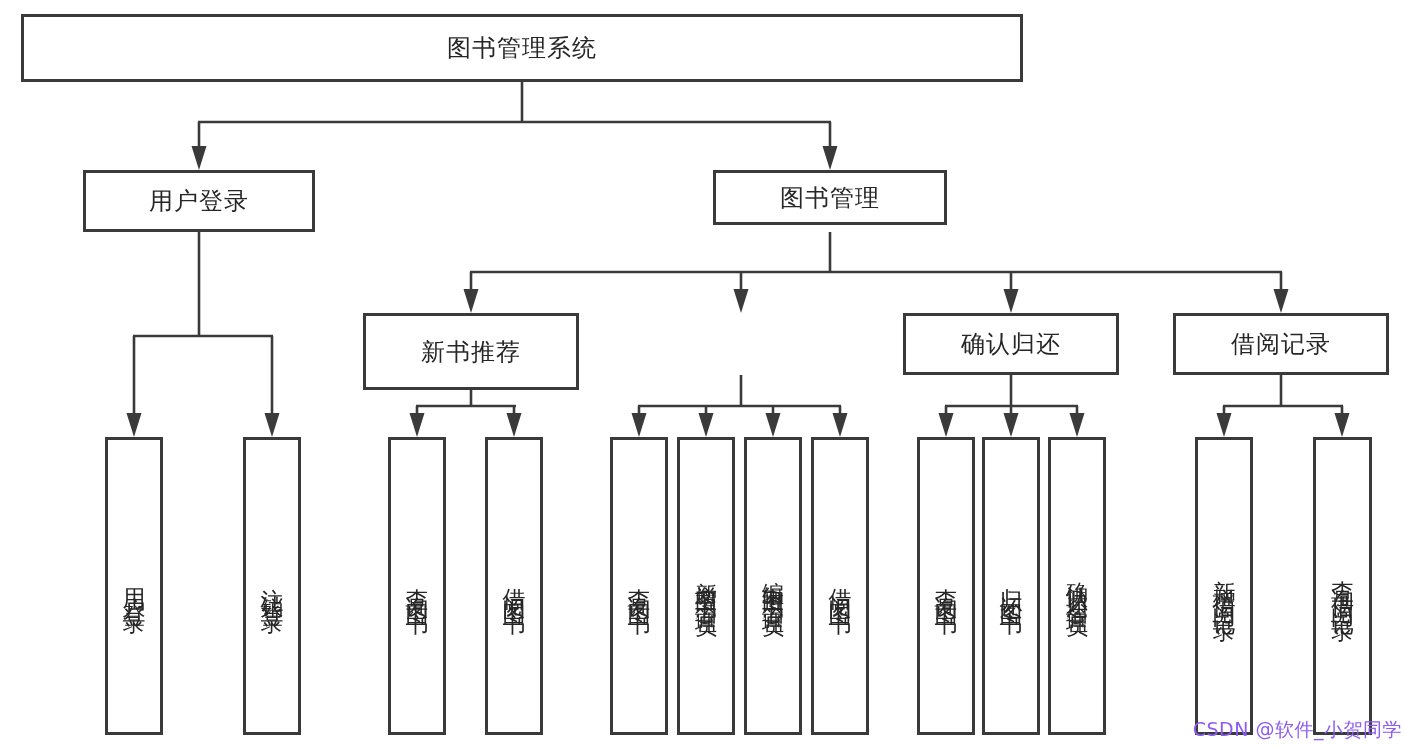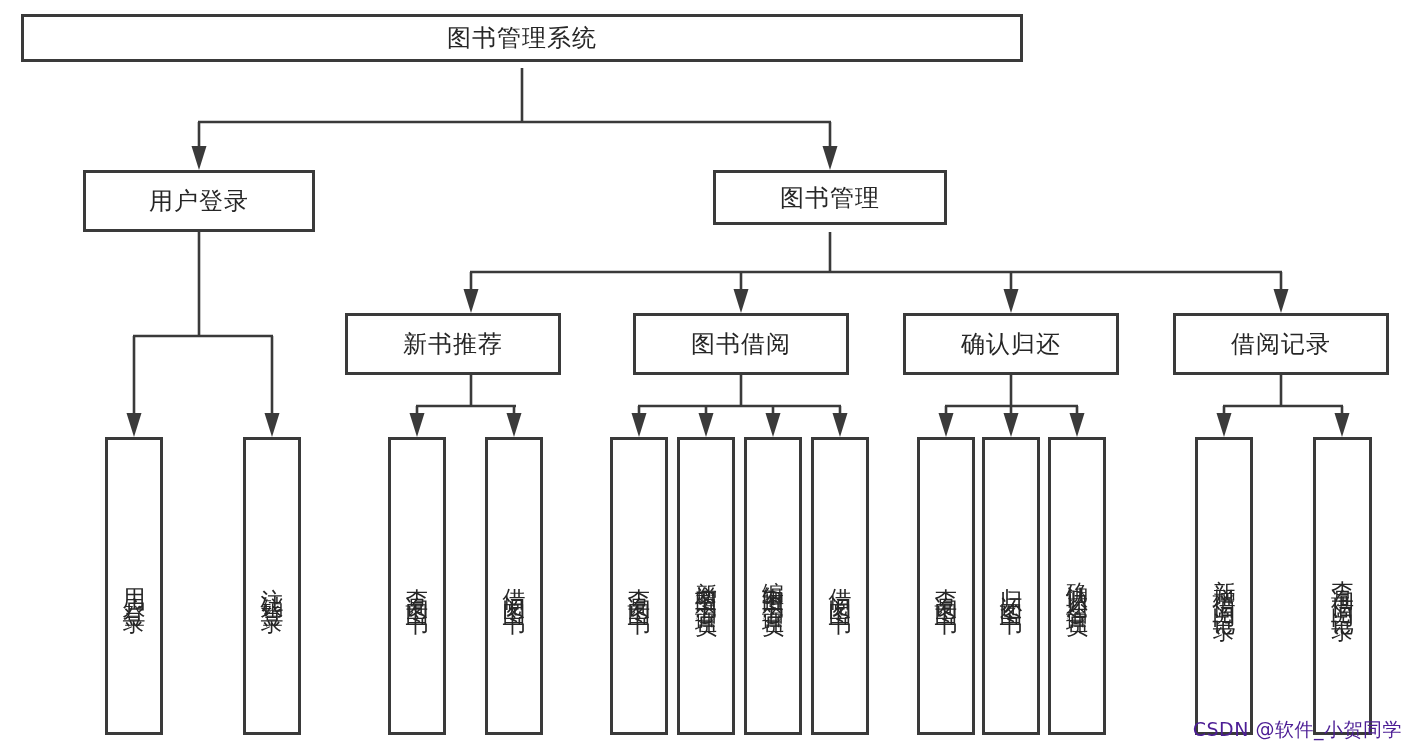--- a/index.html
+++ b/index.html
@@ -14,21 +14,21 @@
     color:#262626;font-size:24px;z-index:2;white-space:nowrap;
   }
   .hbox{letter-spacing:1px;}
   .vbox{
     writing-mode:vertical-rl;text-orientation:mixed;
     font-size:23px;letter-spacing:8px;line-height:1;
   }
   .vbox.long{letter-spacing:5px;font-size:22px;}
   .watermark{
     position:absolute;right:3px;bottom:4px;z-index:3;
-    font-size:19px;color:#4c1d95;letter-spacing:0.5px;
+    font-size:19px;color:#8b5cf6;letter-spacing:0.5px;
   }
 </style>
 </head>
 <body>
 
 <div class="stage">
 
   <svg id="connectors" width="1405" height="747" viewBox="0 0 1405 747">
       <line x1="522" y1="68" x2="522" y2="122" stroke="#3a3a3a" stroke-width="2.6"></line>
       <line x1="198" y1="122" x2="831" y2="122" stroke="#3a3a3a" stroke-width="2.6"></line>
@@ -77,27 +77,26 @@
       <line x1="1011" y1="406" x2="1011" y2="421" stroke="#3a3a3a" stroke-width="2.6"></line>
       <polygon points="1003.5,413 1018.5,413 1011,437" fill="#3a3a3a"></polygon>
       <line x1="1077" y1="406" x2="1077" y2="421" stroke="#3a3a3a" stroke-width="2.6"></line>
       <polygon points="1069.5,413 1084.5,413 1077,437" fill="#3a3a3a"></polygon>
       <line x1="1224" y1="406" x2="1224" y2="421" stroke="#3a3a3a" stroke-width="2.6"></line>
       <polygon points="1216.5,413 1231.5,413 1224,437" fill="#3a3a3a"></polygon>
       <line x1="1342" y1="406" x2="1342" y2="421" stroke="#3a3a3a" stroke-width="2.6"></line>
       <polygon points="1334.5,413 1349.5,413 1342,437" fill="#3a3a3a"></polygon>
     </svg>
 
-  <div class="box hbox" style="left:21px;top:14px;width:1002px;height:48px;">图书管理系统</div>
+  <div class="box hbox" style="left:21px;top:14px;width:1002px;height:68px;">图书管理系统</div>
 
   <div class="box hbox" style="left:83px;top:170px;width:232px;height:62px;">用户登录</div>
   <div class="box hbox" style="left:713px;top:170px;width:234px;height:55px;">图书管理</div>
 
-  <div class="box hbox" style="left:345px;top:313px;width:216px;height:62px;">新书推荐</div>
-  <div class="box hbox" style="left:633px;top:313px;width:216px;height:62px;">图书借阅</div>
+  <div class="box hbox" style="left:363px;top:313px;width:216px;height:77px;">新书推荐</div>
   <div class="box hbox" style="left:903px;top:313px;width:216px;height:62px;">确认归还</div>
   <div class="box hbox" style="left:1173px;top:313px;width:216px;height:62px;">借阅记录</div>
 
   <div class="box vbox" style="left:105px;top:437px;width:58px;height:298px;">用户登录</div>
   <div class="box vbox" style="left:243px;top:437px;width:58px;height:298px;">注销登录</div>
 
   <div class="box vbox" style="left:388px;top:437px;width:58px;height:298px;">查询图书</div>
   <div class="box vbox" style="left:485px;top:437px;width:58px;height:298px;">借阅图书</div>
 
   <div class="box vbox" style="left:610px;top:437px;width:58px;height:298px;">查询图书</div>

